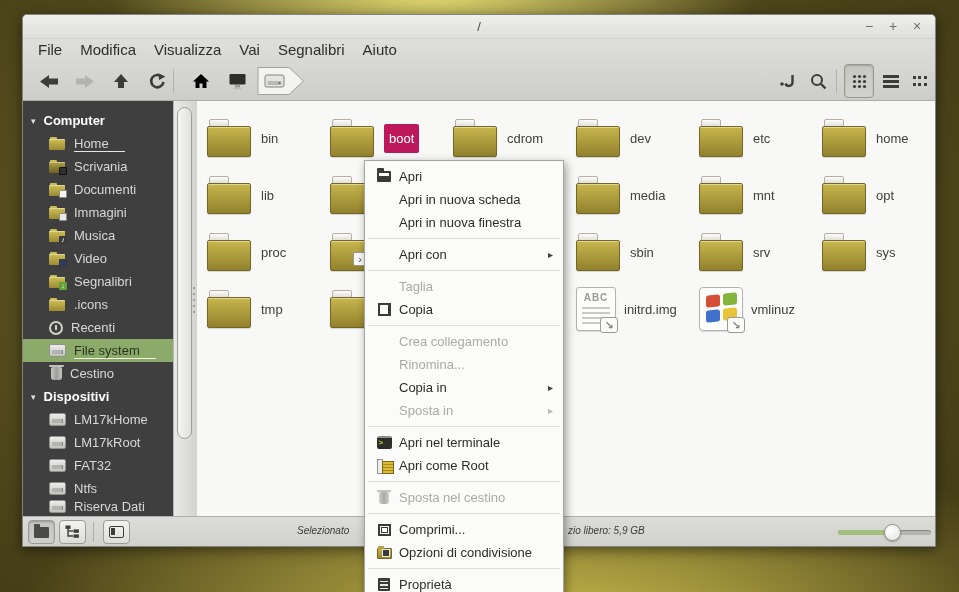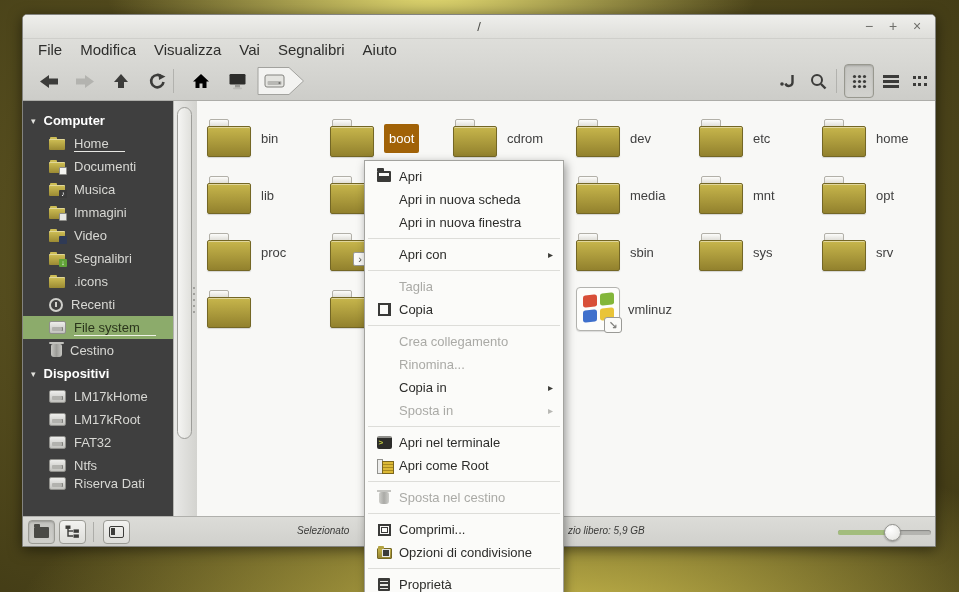--- a/index.html
+++ b/index.html
@@ -91,21 +91,21 @@
     background:linear-gradient(to right,#f5f5f3,#e0e0dc); border:1px solid #9d9d99; border-radius:8px; }
   .grip { position:absolute; right:2px; top:186px; display:flex; flex-direction:column; gap:4px; }
   .grip i { width:2px; height:2px; background:#8f8f8b; border-radius:50%; }
 
   
   .main { flex:1; background:#f8f8f6; position:relative; }
   .filegrid { position:absolute; left:10px; top:16px;
     display:grid; grid-template-columns:repeat(6,123px); grid-auto-rows:57px; }
   .fcell { display:flex; align-items:center; gap:8px; height:42px; }
   .flabel { font-size:13px; color:#404040; white-space:nowrap; }
-  .flabel.selected { background:#a16207; color:#ffffff; padding:7px 5px; border-radius:2px; }
+  .flabel.selected { background:#be185d; color:#ffffff; padding:7px 5px; border-radius:2px; }
 
   .fo { position:relative; width:46px; height:40px; flex:none; }
   .fo-tab { position:absolute; top:1px; left:2px; width:20px; height:10px;
     background:linear-gradient(#fcfcfa,#d8d6ce); border:1px solid #b2b0a8; border-radius:2px 2px 0 0; }
   .fo-body { position:absolute; top:8px; left:0; width:44px; height:31px;
     background:linear-gradient(#c7b64c,#92812d); border:1px solid #746725; border-radius:2px;
     box-shadow:inset 0 1px 0 rgba(255,255,255,.45), 0 1px 1px rgba(0,0,0,.15); }
   .fo-emblem { position:absolute; left:23px; top:20px; width:14px; height:14px; background:#fbfbf9;
     border:1px solid #9a9a96; border-radius:2px; font-size:11px; line-height:12px; text-align:center;
     color:#55554f; z-index:2; }
@@ -319,36 +319,42 @@
       <div class="sidebar" id="sidebar">
           <div class="sb-header">
             <span class="tri">▾</span>
             <span>Computer</span>
           </div>
           <div class="sb-item">
             <span class="si i-folder"></span>
             <span class="sb-label ul">Home</span>
           </div>
           <div class="sb-item">
+            <span class="si i-folder-dark">
+              <span class="sb-emblem em-desktop"></span>
+            </span>
+            <span class="sb-label">Scrivania</span>
+          </div>
+          <div class="sb-item">
             <span class="si i-folder">
               <span class="sb-emblem em-doc"></span>
             </span>
             <span class="sb-label">Documenti</span>
           </div>
           <div class="sb-item">
             <span class="si i-folder">
+              <span class="sb-emblem em-photo"></span>
+            </span>
+            <span class="sb-label">Immagini</span>
+          </div>
+          <div class="sb-item">
+            <span class="si i-folder">
               <span class="sb-emblem em-music">♪</span>
             </span>
             <span class="sb-label">Musica</span>
-          </div>
-          <div class="sb-item">
-            <span class="si i-folder">
-              <span class="sb-emblem em-photo"></span>
-            </span>
-            <span class="sb-label">Immagini</span>
           </div>
           <div class="sb-item">
             <span class="si i-folder">
               <span class="sb-emblem em-video"></span>
             </span>
             <span class="sb-label">Video</span>
           </div>
           <div class="sb-item">
             <span class="si i-folder">
               <span class="sb-emblem em-download">↓</span>
@@ -515,28 +521,35 @@
                 <span class="fo-tab"></span>
                 <span class="fo-body"></span>
               </span>
               <span class="flabel">sbin</span>
             </div>
             <div class="fcell">
               <span class="fo">
                 <span class="fo-tab"></span>
                 <span class="fo-body"></span>
               </span>
+              <span class="flabel">srv</span>
+            </div>
+            <div class="fcell">
+              <span class="fo">
+                <span class="fo-tab"></span>
+                <span class="fo-body"></span>
+              </span>
               <span class="flabel">sys</span>
             </div>
             <div class="fcell">
               <span class="fo">
                 <span class="fo-tab"></span>
                 <span class="fo-body"></span>
               </span>
-              <span class="flabel">srv</span>
+              <span class="flabel">tmp</span>
             </div>
             <div class="fcell">
               <span class="fo">
                 <span class="fo-tab"></span>
                 <span class="fo-body"></span>
               </span>
             </div>
             <div class="fcell">
               <span class="fo">
                 <span class="fo-tab"></span>

